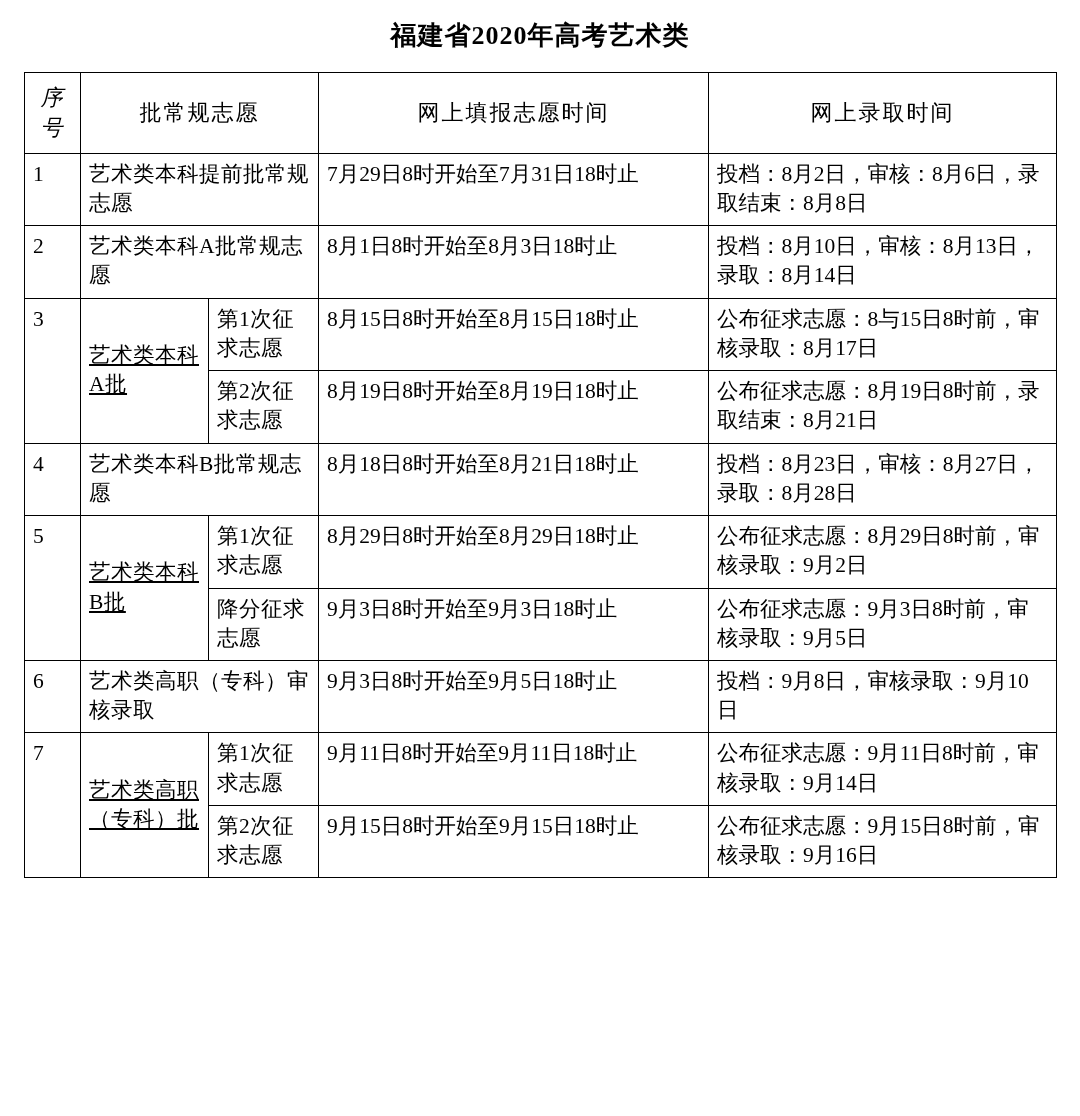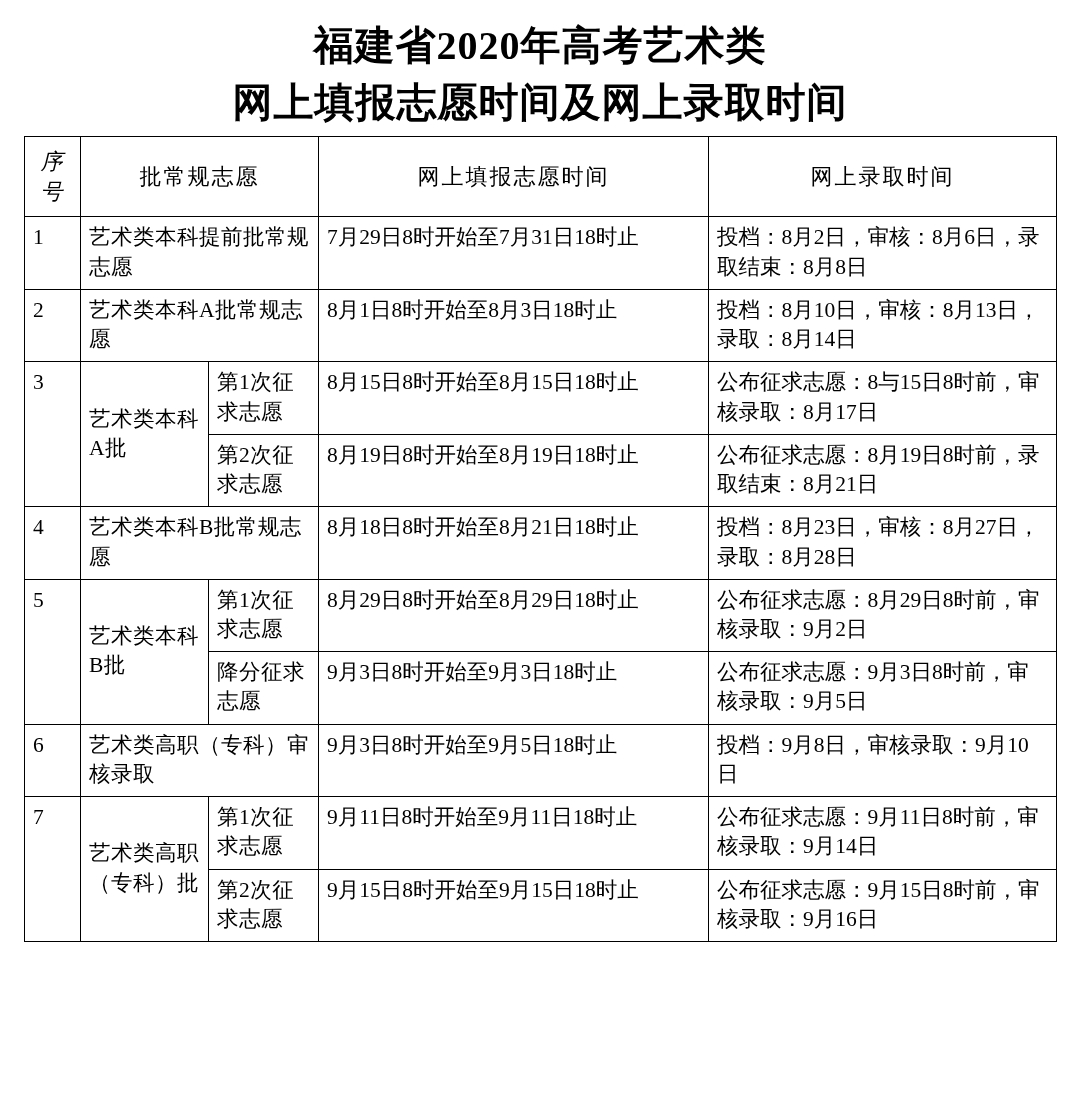--- a/index.html
+++ b/index.html
@@ -14,24 +14,24 @@
     color: #000000;
   }
   .page {
     width: 1080px;
     box-sizing: border-box;
     padding: 18px 24px 10px 24px;
   }
   .title-block {
     text-align: center;
     font-weight: bold;
-    font-size: 40px;
+    font-size: 26px;
     line-height: 1.42;
     letter-spacing: 1px;
-    margin-bottom: 4px;
+    margin-bottom: 17px;
   }
   .title-line {
     display: block;
   }
   table.schedule {
     border-collapse: collapse;
     width: 1032px;
     table-layout: fixed;
     margin: 0 auto;
   }
@@ -60,36 +60,36 @@
   td.idx {
     text-align: center;
     vertical-align: middle;
     font-size: 21.5px;
   }
   td.batch, td.sub {
     letter-spacing: 0.5px;
   }
   td.batch.centered {
     vertical-align: middle;
+    text-decoration: underline;
   }
   col.c-idx { width: 56px; }
   col.c-batch { width: 128px; }
   col.c-sub { width: 110px; }
   col.c-fill { width: 390px; }
   col.c-admit { width: 348px; }
   .nowrap-cell { white-space: normal; }
 </style>
 </head>
 <body>
 
 <div class="page">
 
   <div class="title-block">
     <span class="title-line">福建省2020年高考艺术类</span>
-    <span class="title-line">网上填报志愿时间及网上录取时间</span>
   </div>
 
   <table class="schedule">
     <colgroup>
       <col class="c-idx">
       <col class="c-batch">
       <col class="c-sub">
       <col class="c-fill">
       <col class="c-admit">
     </colgroup>

